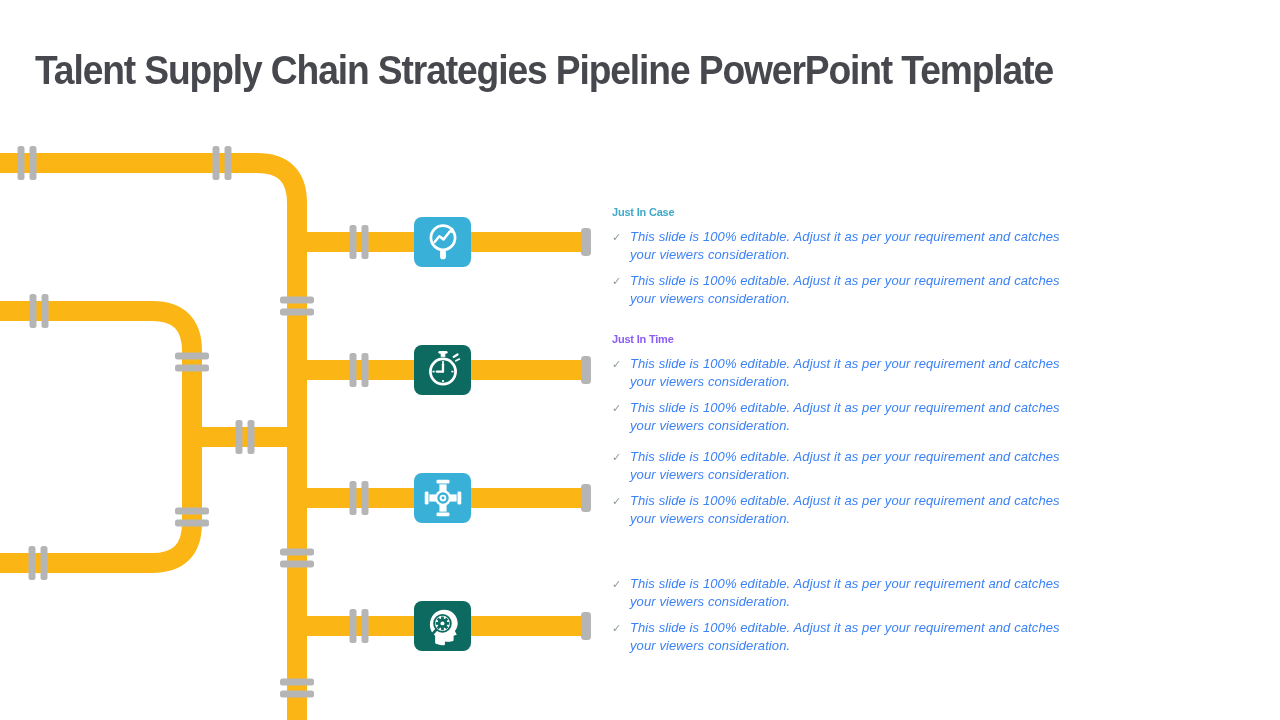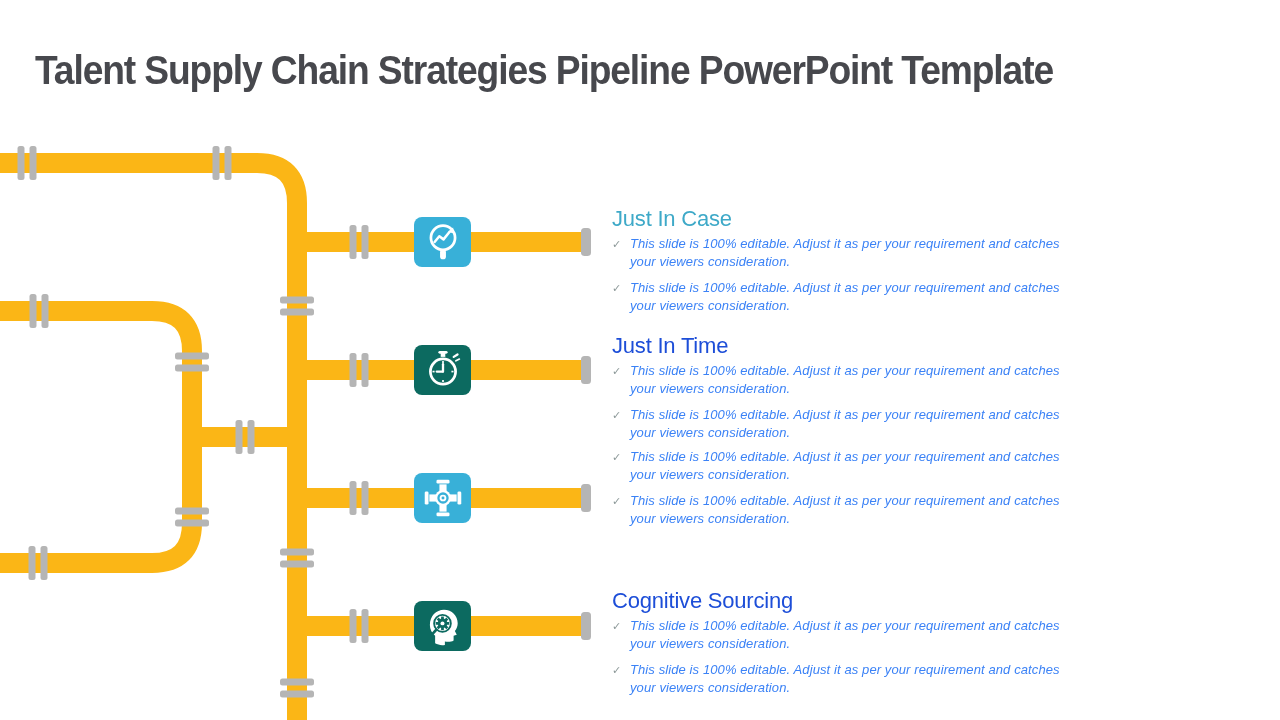--- a/index.html
+++ b/index.html
@@ -20,25 +20,25 @@
 
   .icon-tile{
     position:absolute;left:414px;width:57px;height:50px;border-radius:8px;
     display:flex;align-items:center;justify-content:center;
   }
   .tile-blue{background:#38b0d8;color:#38b0d8;}
   .tile-teal{background:#0c6a60;color:#0c6a60;}
 
   .section{position:absolute;left:612px;width:470px;}
   .section h3{
-    margin:16px 0 6px 0;font-size:22px;font-weight:normal;letter-spacing:-.2px;
+    margin:9px 0 6px 0;font-size:11px;font-weight:bold;letter-spacing:-.2px;
     line-height:20px;
   }
   .h-blue{color:#3ea9c8;}
-  .h-teal{color:#1d4ed8;}
+  .h-teal{color:#8b5cf6;}
   .bullet{display:flex;margin:0 0 9px 0;}
   .check{
     width:18px;flex:0 0 18px;font-size:11px;line-height:18px;color:#8c9898;
     font-style:normal;
   }
   .btext{
     width:452px;font-size:13px;font-style:italic;color:#3b82f6;
     line-height:1.36;letter-spacing:.1px;
   }
 </style>
@@ -223,21 +223,20 @@
       <span class="check">✓</span>
       <span class="btext">This slide is 100% editable. Adjust it as per your requirement and catches your viewers consideration.</span>
     </div>
     <div class="bullet">
       <span class="check">✓</span>
       <span class="btext">This slide is 100% editable. Adjust it as per your requirement and catches your viewers consideration.</span>
     </div>
   </div>
 
   <div class="section" style="top:575px">
-    <h3 class="h-teal">Cognitive Sourcing</h3>
     <div class="bullet">
       <span class="check">✓</span>
       <span class="btext">This slide is 100% editable. Adjust it as per your requirement and catches your viewers consideration.</span>
     </div>
     <div class="bullet">
       <span class="check">✓</span>
       <span class="btext">This slide is 100% editable. Adjust it as per your requirement and catches your viewers consideration.</span>
     </div>
   </div>
 

